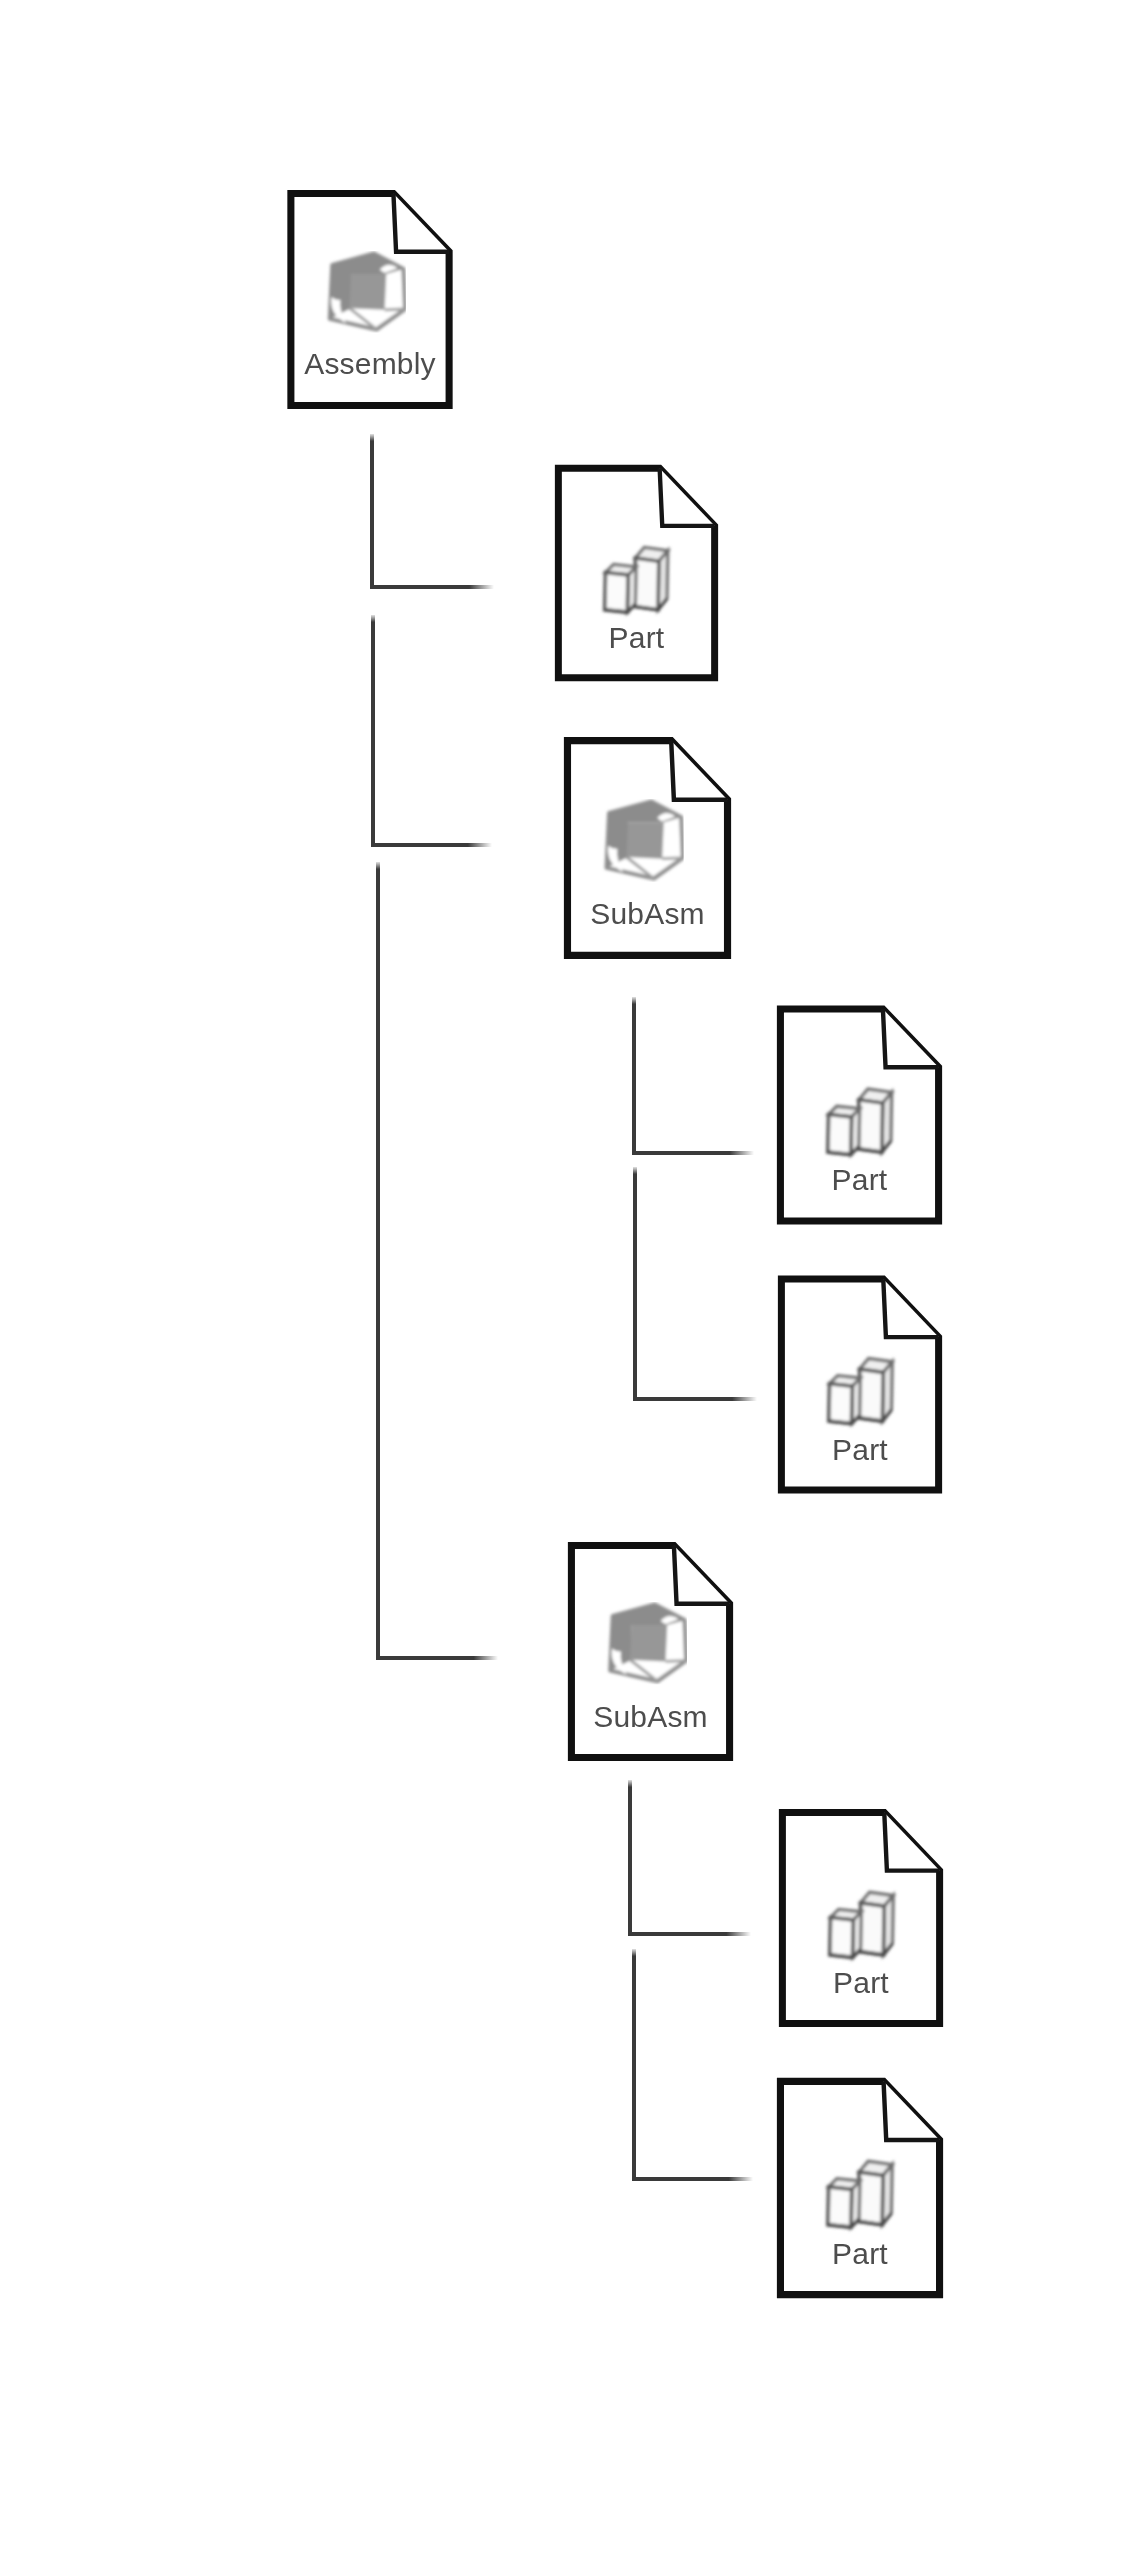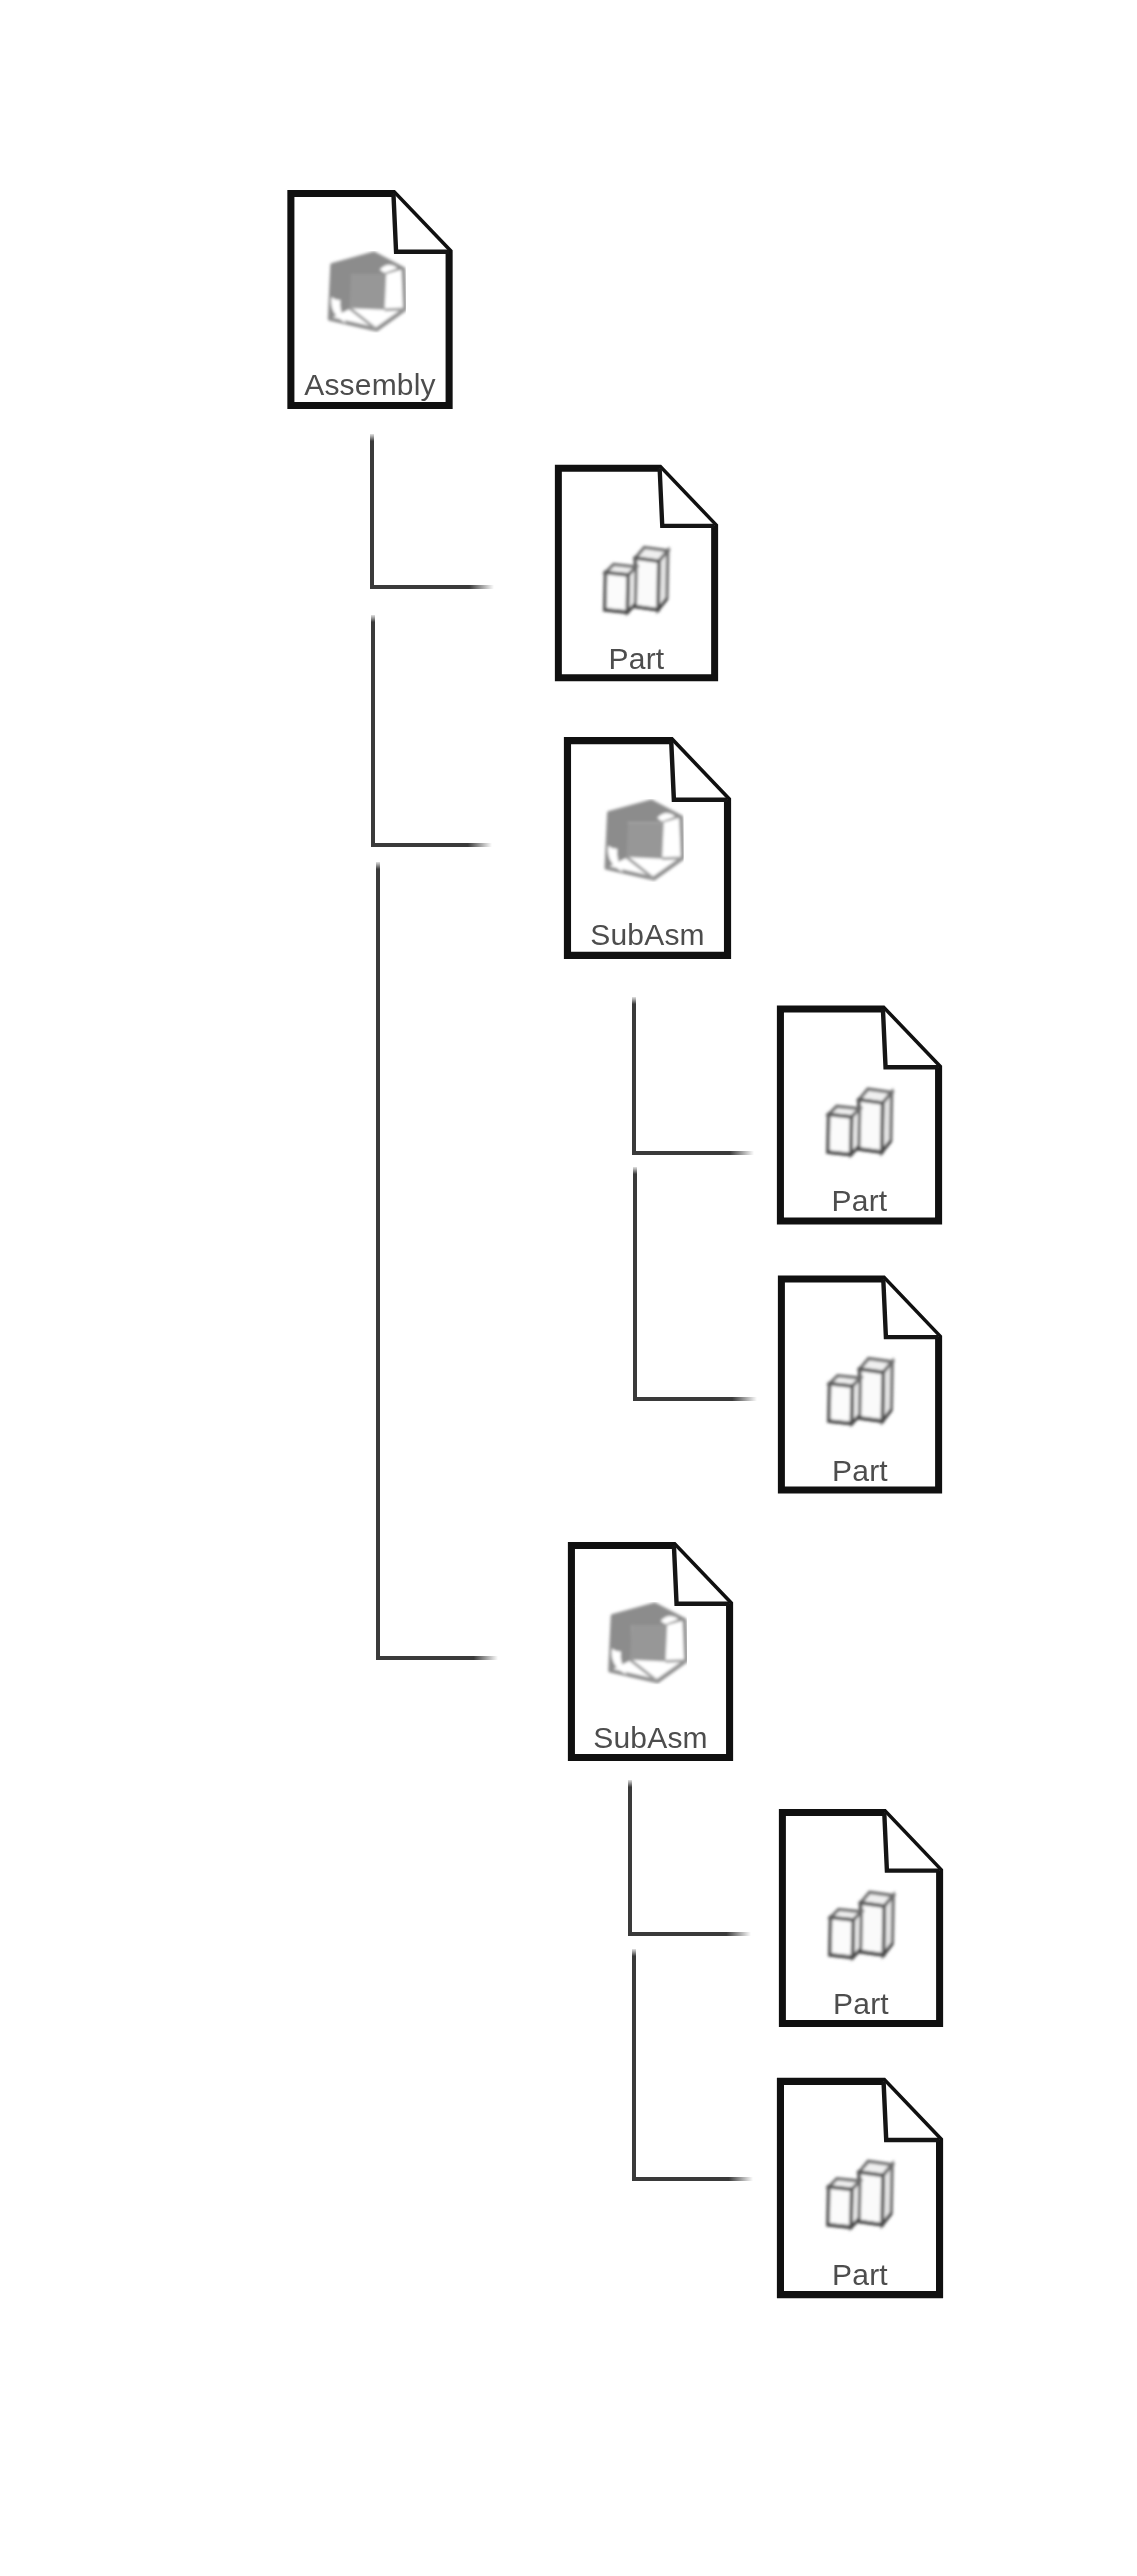--- a/index.html
+++ b/index.html
@@ -30,21 +30,21 @@
     left: 22%; top: 28%;
     width: 50%; height: 37%;
   }
   .icon.part-pos {
     left: 25%; top: 31%;
     width: 49%; height: 44%;
   }
   .label {
     position: absolute;
     left: 0; right: 0;
-    bottom: 10px;
+    bottom: 31px;
     text-align: center;
     font-size: 30px;
     line-height: 1;
     color: #4d4d4d;
     letter-spacing: 0.2px;
   }
   .conn-v {
     position: absolute;
     width: 3.6px;
     background: linear-gradient(to bottom, rgba(58,58,58,0.15) 0px, #3a3a3a 7.1px);

